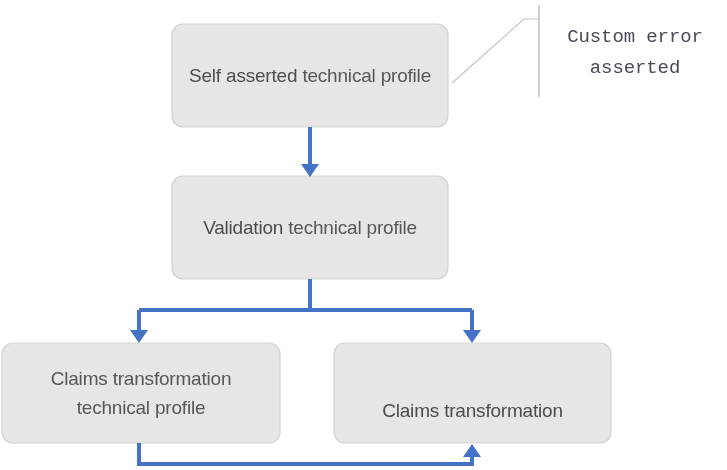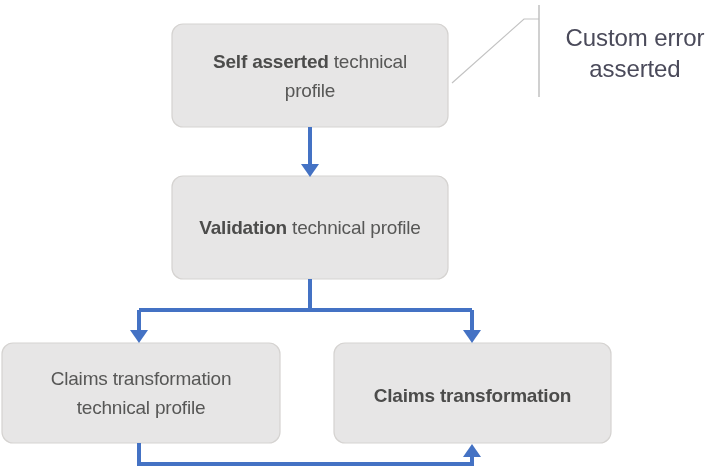--- a/index.html
+++ b/index.html
@@ -41,21 +41,21 @@
     color: #575756;
     font-family: "Liberation Sans", sans-serif;
     font-size: 19px;
     line-height: 29px;
     letter-spacing: -0.2px;
     box-sizing: border-box;
     padding: 0 14px;
     pointer-events: none;
   }
   .node-label .em {
-    font-weight: bold;
+    font-weight: normal;
     color: #4C4C4B;
   }
   .node-label .txt {
     display: block;
     width: 100%;
   }
   .connector {
     fill: none;
     stroke: #4472C4;
     stroke-width: 4;
@@ -72,22 +72,22 @@
   }
   .callout-bar {
     fill: none;
     stroke: #BCBCBC;
     stroke-width: 1.4;
   }
   .callout-text {
     position: absolute;
     text-align: center;
     color: #4A4A5A;
-    font-family: Liberation Sans, sans-serif;
-    font-size: 24px;
+    font-family: Liberation Mono, monospace;
+    font-size: 19px;
     line-height: 31px;
     letter-spacing: -0.1px;
     pointer-events: none;
   }
 </style>
 </head>
 <body>
 
 <div id="diagram-root">
 
@@ -137,21 +137,21 @@
       <span class="em">Validation</span><span> technical profile</span>
     </span>
   </div>
 
   <div class="node-label" style="left:2px; top:343px; width:278px; height:100px;">
     <span class="txt">
       <span class="em"></span><span>Claims transformation technical profile</span>
     </span>
   </div>
 
-  <div class="node-label" style="left:334px; top:345px; width:277px; height:100px;">
+  <div class="node-label" style="left:334px; top:360px; width:277px; height:100px;">
     <span class="txt">
       <span class="em">Claims transformation</span><span></span>
     </span>
   </div>
 
   <div class="callout-text" style="left:556px; top:22px; width:158px;">
     <div>Custom error</div>
     <div>asserted</div>
   </div>
 

